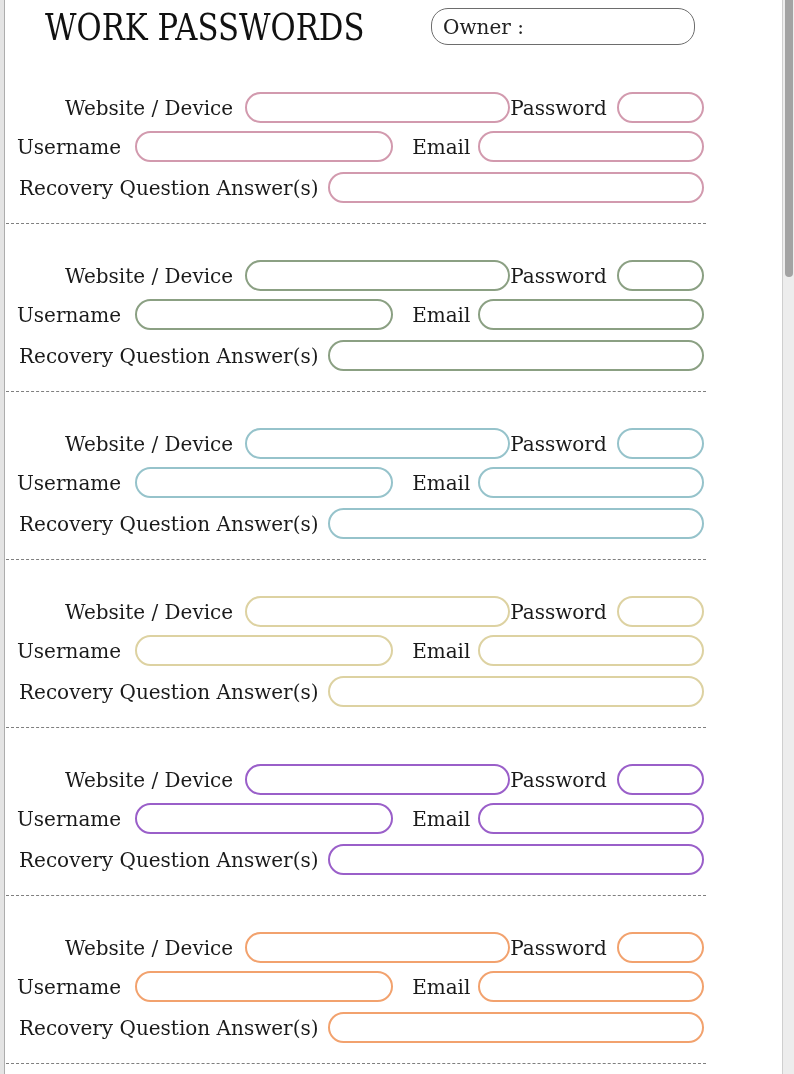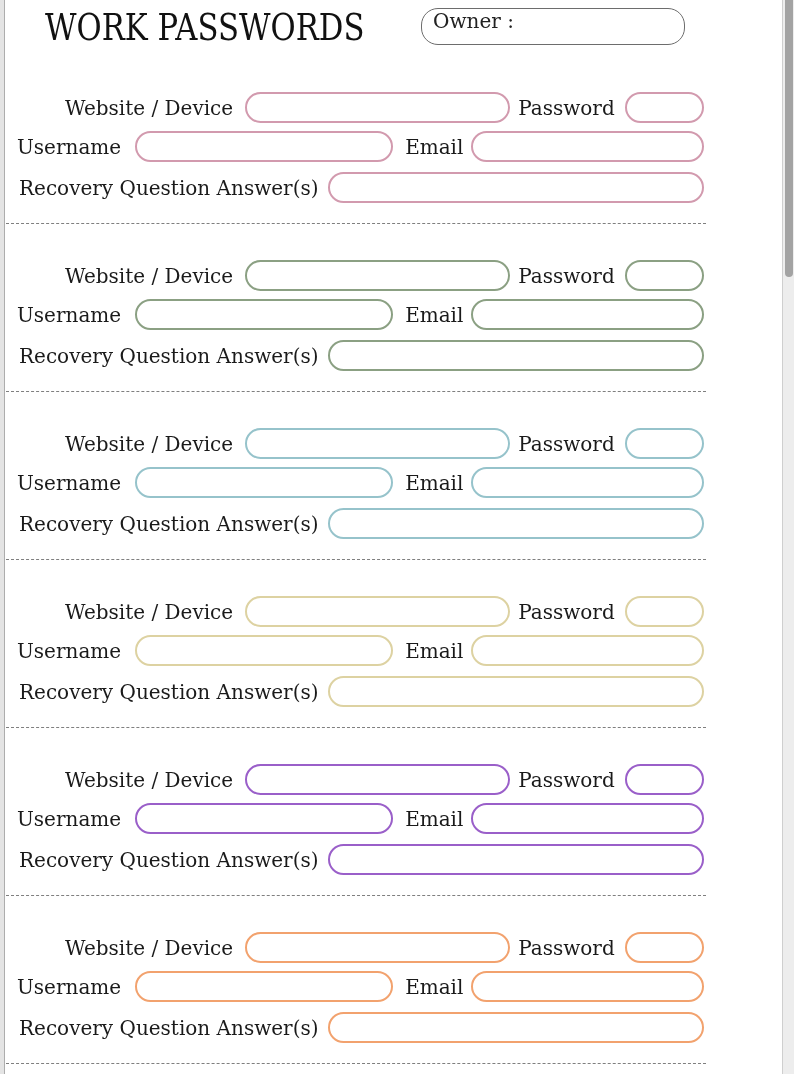--- a/index.html
+++ b/index.html
@@ -22,41 +22,41 @@
 
   .content { margin-left:6px; margin-right:12px; width:700px; }
 
   header { position:relative; height:62px; }
   h1.title {
     position:absolute; left:39px; top:5px;
     font-size:33px; font-weight:500; letter-spacing:0px; color:#111;
     transform:scale(0.93,1.12); transform-origin:left top; white-space:nowrap;
   }
   .owner-box {
-    position:absolute; right:21px; top:8px; width:264px; height:37px;
+    position:absolute; right:11px; top:8px; width:264px; height:37px;
     border:1.6px solid #6d6d6d; border-radius:17px; background:#fff;
-    display:flex; padding-left:11px;
+    display:flex; align-items:center; padding-left:11px;
   }
   .owner-box .owner-label { font-size:20px; color:#222; }
 
   section.sec {
     height:168px; padding:36px 2px 0 0;
     border-bottom:1.5px dashed #7f7f7f;
   }
   section.sec.first { height:162px; padding-top:30px; }
 
   .row { display:flex; align-items:center; height:31px; }
   .row.r1 { margin-bottom:8px;padding-left:46px; }
   .row.r2 { margin-bottom:10px; }
 
   .lbl { font-size:20px; white-space:nowrap; color:#1a1a1a; }
   .lbl-website  { margin-left:13px; }
-  .lbl-password { margin-left:8px; }
+  .lbl-password { }
   .lbl-username { margin-left:11px; }
-  .lbl-email    { margin-left:12px; }
+  .lbl-email    { margin-left:19px; }
   .lbl-recovery { margin-left:13px; }
 
   .field {
     height:31px; border:2px solid #999; border-radius:16px; background:#fff;
   }
   .f-website  { width:265px; margin-left:12px; }
   .f-password { flex:1; margin-left:10px; }
   .f-username { width:258px; margin-left:14px; }
   .f-email    { flex:1; margin-left:8px; }
   .f-recovery { flex:1; margin-left:9px; }

